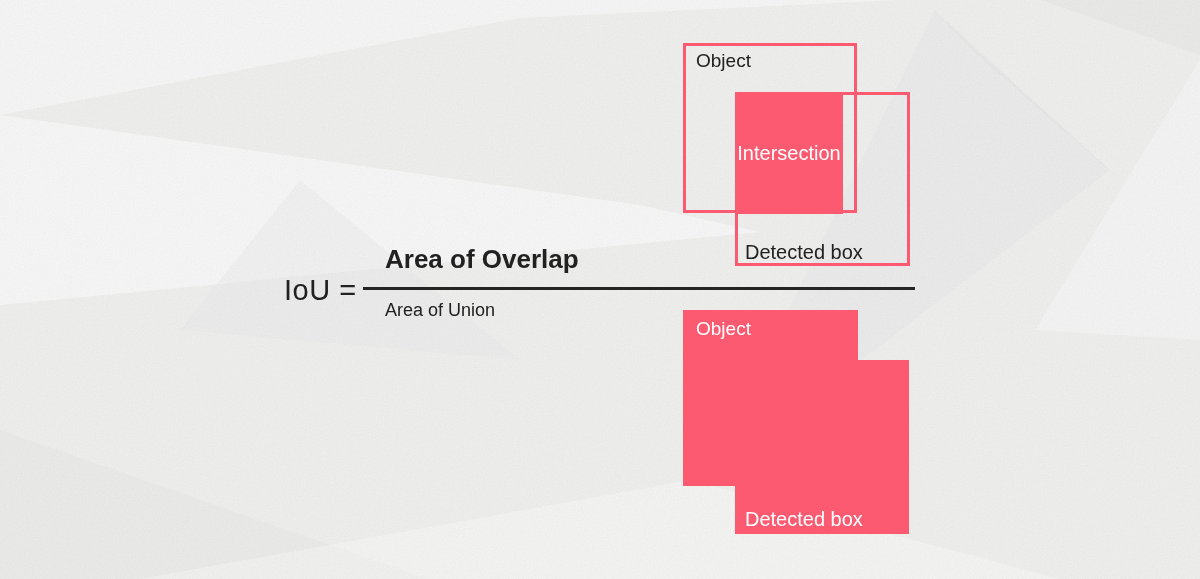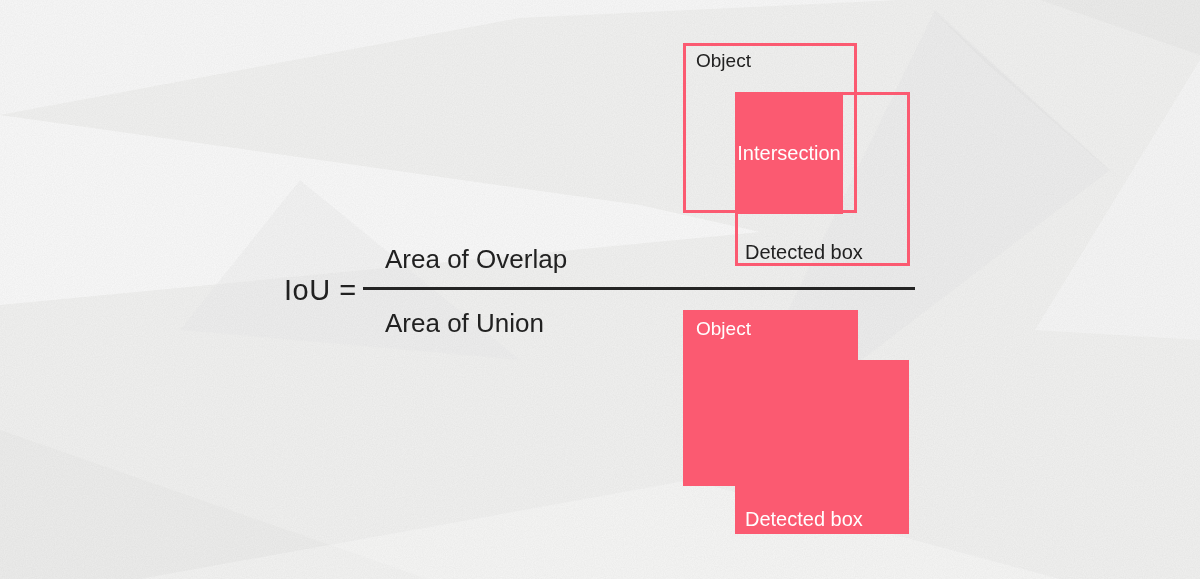--- a/index.html
+++ b/index.html
@@ -31,25 +31,25 @@
     left:284px;top:274px;
     font-size:29px;color:var(--text-dark);
     letter-spacing:0.5px;
   }
   .fraction-bar{
     left:363px;top:287px;width:552px;height:3px;
     background:var(--fraction-line);
   }
   .numerator{
     left:385px;top:244px;
-    font-size:26px;color:var(--text-dark);
+    font-size:26px;color:var(--text-dark);font-weight:bold;
   }
   .denominator{
-    left:385px;top:308px;
-    font-size:26px;color:var(--text-dark);
+    left:385px;top:300px;
+    font-size:18px;color:var(--text-dark);
   }
 
   
   .object-box-outline{
     left:683px;top:43px;width:174px;height:170px;
     border:3px solid var(--accent-pink);
     background:transparent;
   }
   .detected-box-outline{
     left:735px;top:92px;width:175px;height:174px;

